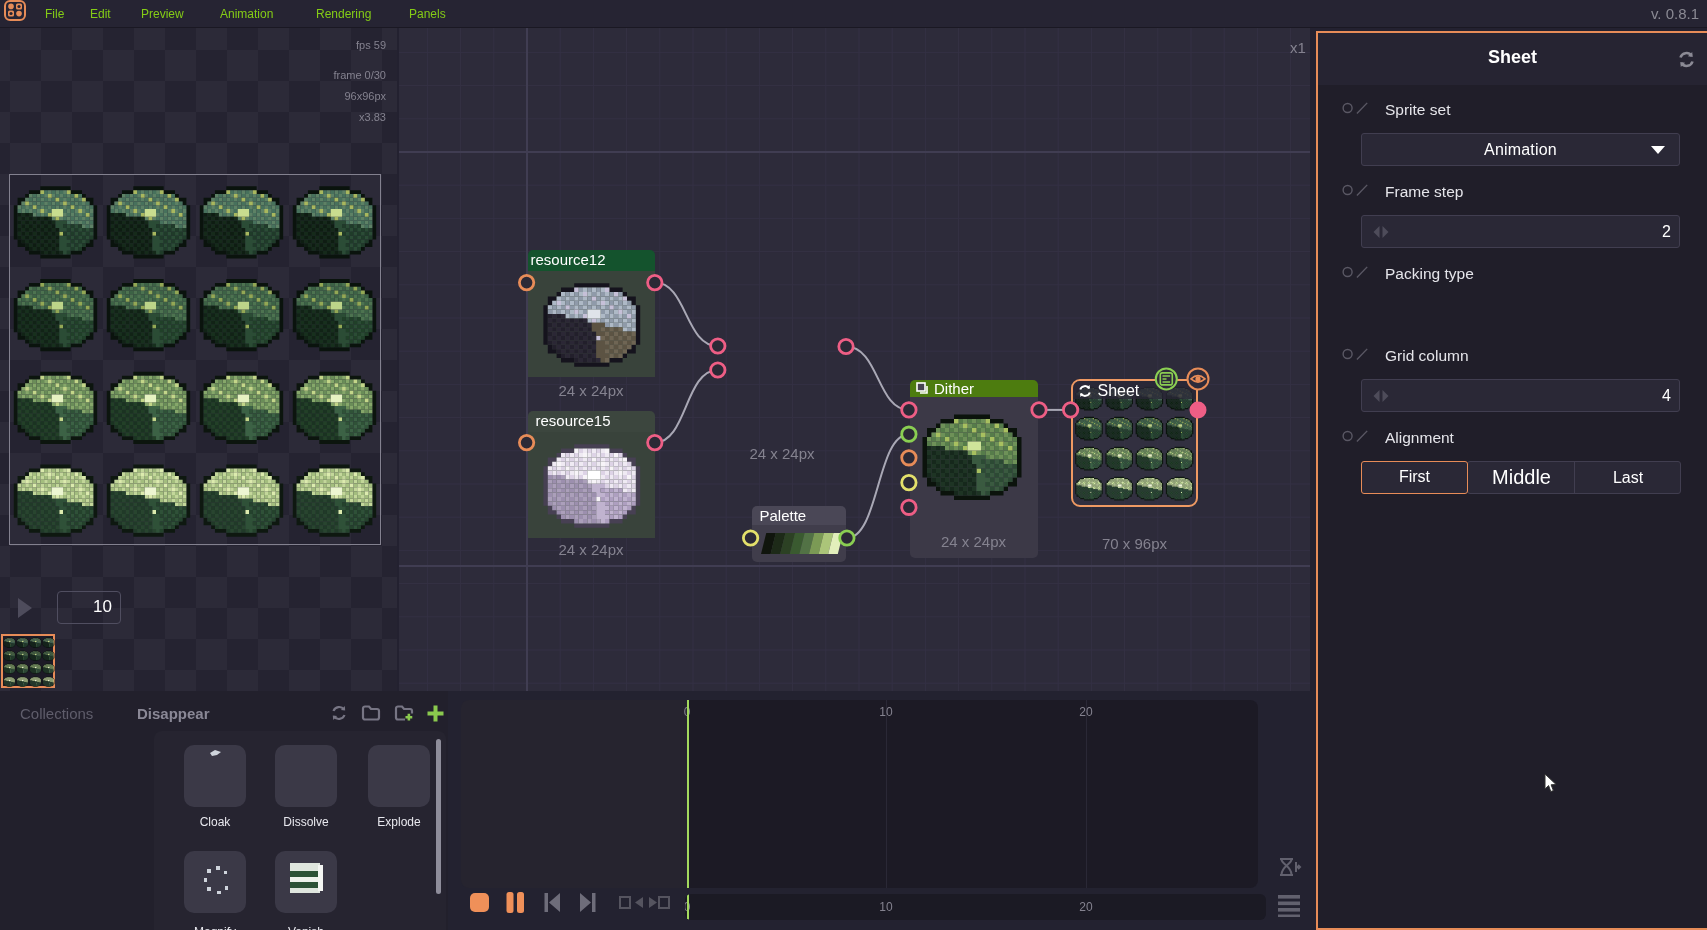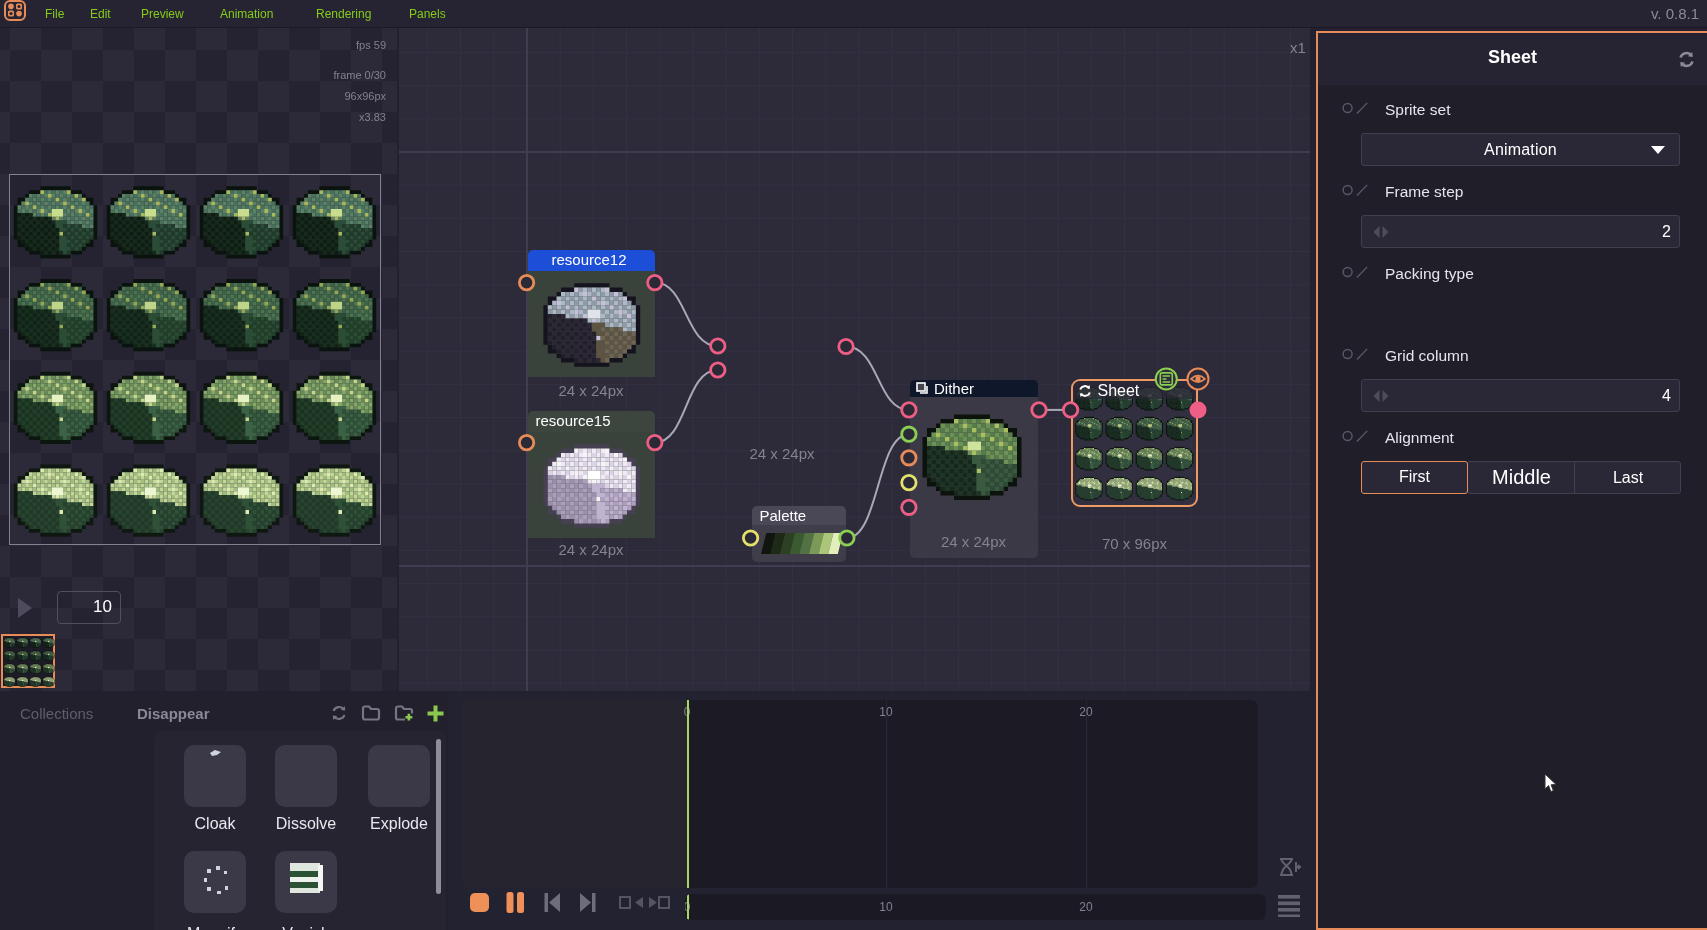--- a/index.html
+++ b/index.html
@@ -13,21 +13,21 @@
  background-size:62px 62px;background-position:10px 22px,41px 53px}
 .ptxt{position:absolute;right:11px;text-align:right;color:#84828f;font-size:11px}
 #gridbox{position:absolute;left:9px;top:146px;width:372px;height:371px;border:1px solid #83818f}
 #playtri{position:absolute;left:18px;top:570px;width:0;height:0;border-left:14px solid #4e4c5c;border-top:10px solid transparent;border-bottom:10px solid transparent}
 #fpsin{position:absolute;left:57px;top:563px;width:64px;height:33px;border:1.5px solid #504e60;border-radius:4px;color:#fff;font-size:17px;line-height:30px;text-align:right;padding-right:8px}
 #thumb{position:absolute;left:1px;top:606px;width:54px;height:54px;border:2px solid #e78c58;background:#1d1b26}
 #nodearea{position:absolute;left:399px;top:28px;width:911px;height:663px;background:#2d2b3a;overflow:hidden}
 #colpanel{position:absolute;left:0;top:691px;width:448px;height:239px;background:#22202c}
 #colcontent{position:absolute;left:154px;top:40px;width:292px;height:199px;background:#262430;border-radius:8px 8px 0 0}
 .card{position:absolute;width:62px;height:62px;background:#3b3947;border-radius:10px}
-.clabel{position:absolute;color:#e8e8ee;font-size:16px;text-align:center;width:80px}
+.clabel{position:absolute;color:#e8e8ee;font-size:12px;text-align:center;width:80px}
 #timeline{position:absolute;left:448px;top:691px;width:868px;height:239px;background:#232230}
 #tlpanel{position:absolute;left:13px;top:9px;width:797px;height:188px;background:#26242f;border-radius:8px;overflow:hidden}
 #tlpanel .dark{position:absolute;left:226px;top:0;width:571px;height:188px;background:#1c1a25}
 #tlstrip{position:absolute;left:237px;top:203px;width:581px;height:26px;background:#1b1a24;border-radius:6px;overflow:hidden}
 .tnum{position:absolute;color:#84828f;font-size:12px}
 #rpanel{position:absolute;left:1316px;top:31px;width:391px;height:899px;background:#201e29;border:2px solid #e78c58;border-right:none}
 #rhead{position:absolute;left:0;top:0;width:389px;height:52px;background:#262432}
 #rhead .t{position:absolute;width:100%;text-align:center;top:14px;color:#fff;font-size:18px;font-weight:bold}
 .rlabel{position:absolute;left:67px;color:#e5e5ea;font-size:15.5px}
 .rbox{position:absolute;left:43px;width:319px;height:33px;background:#2a2836;border:1px solid #413e50;border-radius:3px;color:#fff;font-size:16px;letter-spacing:0.2px}
@@ -161,21 +161,21 @@
       <line x1="0" y1="522.4" x2="911" y2="522.4" stroke="#343144" stroke-width="1"></line>
       <line x1="0" y1="555.6" x2="911" y2="555.6" stroke="#343144" stroke-width="1"></line>
       <line x1="0" y1="588.8" x2="911" y2="588.8" stroke="#343144" stroke-width="1"></line>
       <line x1="0" y1="622.0" x2="911" y2="622.0" stroke="#343144" stroke-width="1"></line>
       <line x1="0" y1="655.2" x2="911" y2="655.2" stroke="#343144" stroke-width="1"></line>
 <line x1="128" y1="0" x2="128" y2="663" stroke="#403d52" stroke-width="2"></line>
 <line x1="0" y1="124" x2="911" y2="124" stroke="#403d52" stroke-width="2"></line>
 <line x1="0" y1="538" x2="911" y2="538" stroke="#403d52" stroke-width="2"></line>
 </svg>
 <div class="abs" style="left:128.5px;top:222px;width:127px;height:127px">
-<div style="position:absolute;left:0;top:0;width:127px;height:20.5px;background:#1d4ed8;border-radius:5px 5px 0 0;color:#fff;font-size:15px;line-height:20px;padding-left:24px">resource12</div>
+<div style="position:absolute;left:0;top:0;width:127px;height:20.5px;background:#14532d;border-radius:5px 5px 0 0;color:#fff;font-size:15px;line-height:20px;padding-left:3px">resource12</div>
 <div style="position:absolute;left:0;top:20.5px;width:127px;height:106.5px;background:#39433b"></div>
 <svg class="abs" style="left:11px;top:20px" width="106" height="106">
         <use href="#blk" x="0" y="0" width="24" height="24" style="--o:#15131d;--t:#aeb9c6;--u:#8f9aa9;--a:#c6c0d8;--d:#221f2b;--e:#2b2735;--l:#dfe4ea;--f:#5c5343;--g:#6f6554" transform="translate(0,0) scale(4.4)"></use>
       </svg>
 </div>
 <div class="abs" style="left:128.5px;top:354px;width:127px;text-align:center;color:#84828f;font-size:15px">24 x 24px</div>
 <div class="abs" style="left:128.5px;top:383px;width:127px;height:126px">
 <div style="position:absolute;left:0;top:0;width:127px;height:20.5px;background:#3c463e;border-radius:5px 5px 0 0;color:#fff;font-size:15px;line-height:20px;padding-left:8px">resource15</div>
 <div style="position:absolute;left:0;top:20.5px;width:127px;height:106px;background:#39433b"></div>
 <svg class="abs" style="left:11px;top:20px" width="106" height="106">
@@ -192,21 +192,21 @@
 <rect x="15.6" y="0" width="9.6" height="21" fill="#1d2a18" transform="skewX(-14)" transform-origin="15.6px 21px"></rect>
 <rect x="25.2" y="0" width="9.6" height="21" fill="#2c4124" transform="skewX(-14)" transform-origin="25.2px 21px"></rect>
 <rect x="34.8" y="0" width="9.6" height="21" fill="#3a5a30" transform="skewX(-14)" transform-origin="34.8px 21px"></rect>
 <rect x="44.4" y="0" width="9.6" height="21" fill="#527245" transform="skewX(-14)" transform-origin="44.4px 21px"></rect>
 <rect x="54.0" y="0" width="9.6" height="21" fill="#7b9a55" transform="skewX(-14)" transform-origin="54.0px 21px"></rect>
 <rect x="63.599999999999994" y="0" width="9.6" height="21" fill="#abc579" transform="skewX(-14)" transform-origin="63.599999999999994px 21px"></rect>
 <rect x="73.2" y="0" width="9.6" height="21" fill="#e2efbb" transform="skewX(-14)" transform-origin="73.2px 21px"></rect>
 </svg>
     </div>
 <div class="abs" style="left:511px;top:351.5px;width:127.5px;height:178.5px">
-<div style="position:absolute;left:0;top:0;width:127.5px;height:17px;background:#0f172a;border-radius:5px 5px 0 0;color:#fff;font-size:15px;line-height:17px;padding-left:24px">Dither</div>
+<div style="position:absolute;left:0;top:0;width:127.5px;height:17px;background:#4d7c0f;border-radius:5px 5px 0 0;color:#fff;font-size:15px;line-height:17px;padding-left:24px">Dither</div>
 <svg class="abs" style="left:6px;top:2px" width="13" height="13" viewBox="0 0 13 13">
         <rect x="1" y="1" width="8" height="8" fill="#474451" stroke="#fff" stroke-width="1.6"></rect>
         <path d="M11 4v7h-7" fill="none" stroke="#fff" stroke-width="1.6"></path>
       </svg>
 <div style="position:absolute;left:0;top:17px;width:127.5px;height:161.5px;background:#3c3947;border-radius:0 0 5px 5px"></div>
 <svg class="abs" style="left:8px;top:21px" width="112" height="105">
         <use href="#blk" x="0" y="0" width="24" height="24" style="--o:#0b130c;--t:#6e9158;--u:#567c4a;--a:#a8c060;--d:#16281c;--e:#1e3424;--l:#cfe49a;--f:#3a5a40;--g:#2c4a34" transform="translate(0,0) scale(4.5)"></use>
       </svg>
 </div>
 <div class="abs" style="left:511px;top:505px;width:127px;text-align:center;color:#84828f;font-size:15px">24 x 24px</div>

